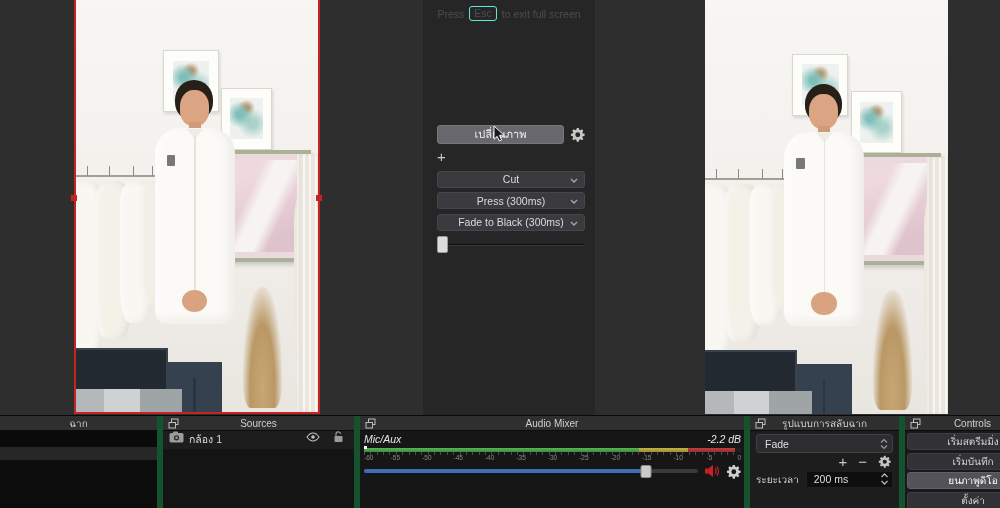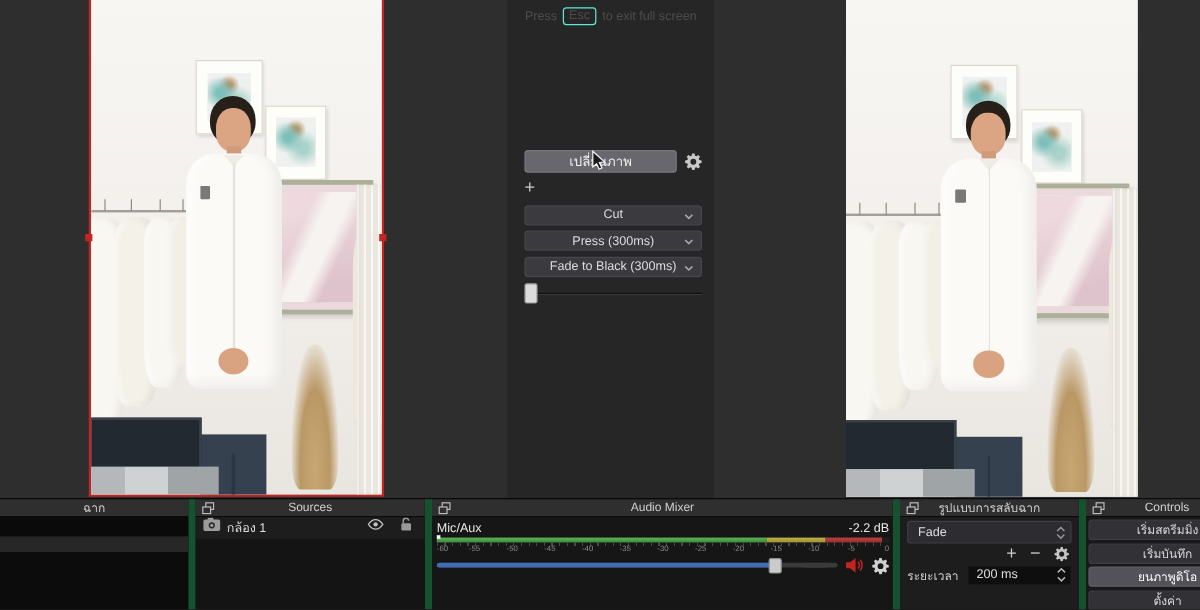--- a/index.html
+++ b/index.html
@@ -107,21 +107,21 @@
   .scene-row.sel{height:13px;background:#272727;}
 
   .d-sources{left:163px;width:197px;}
   .d-sources .dock-body{background:#141414;}
   .source-row{height:18px;background:#1d1d1d;display:flex;align-items:flex-start;
               padding:0 10px 0 6px;gap:5px;color:#dcdcdc;font-size:10.5px;}
   .source-icons{margin-left:auto;display:flex;gap:13px;align-items:center;}
 
   .d-mixer{left:360px;width:390px;}
   .d-mixer .dock-body{background:#161616;padding:2px 3px 0 4px;}
-  .mixrow1{display:flex;justify-content:space-between;color:#e6e6e6;font-size:10.5px;height:14px;align-items:center;}
+  .mixrow1{display:flex;justify-content:space-between;color:#e6e6e6;font-size:10.5px;height:14px;font-style:italic;}
   .meter{position:relative;height:4px;margin-top:1px;background:#1e1e1e;}
   .meter .seg{position:absolute;top:0;height:100%;}
   .seg-green{left:0;width:73%;background:linear-gradient(180deg,#58b554,#3f8c3c);}
   .seg-yellow{left:73%;width:13%;background:linear-gradient(180deg,#c3b248,#9d8f36);}
   .seg-red{left:86%;width:12.5%;background:linear-gradient(180deg,#c04040,#962e2e);}
   .peak-dot{position:absolute;left:0;top:-2px;width:3px;height:3px;background:#fff;}
   .tickbar{position:relative;height:10px;margin-top:0;}
   .tickbar::before{content:"";position:absolute;left:0;right:2px;top:0;height:3px;
        background:repeating-linear-gradient(90deg,#4a4a4a 0 1px, rgba(0,0,0,0) 1px 6.37px);}
   .tick{position:absolute;top:1px;color:#8a8a8a;font-size:6.5px;line-height:9px;transform:translateX(-50%);}

